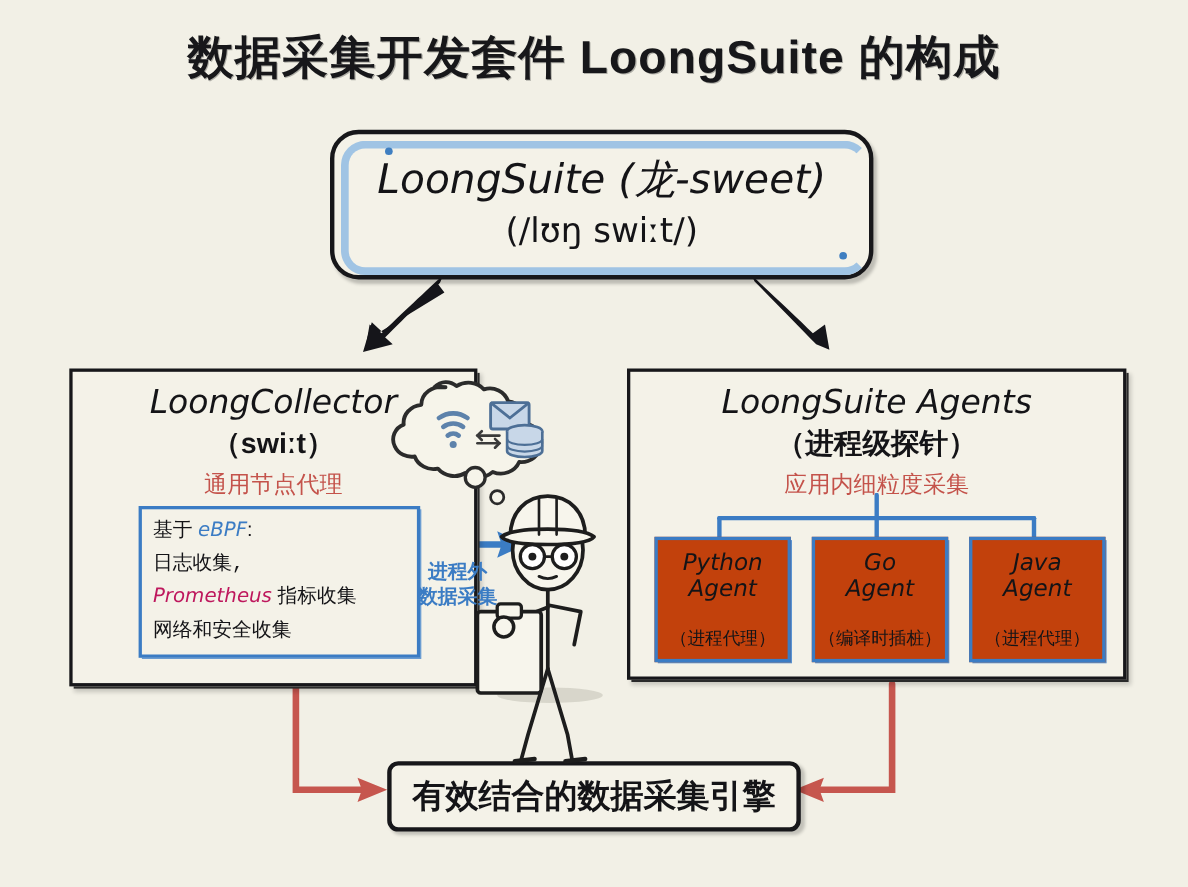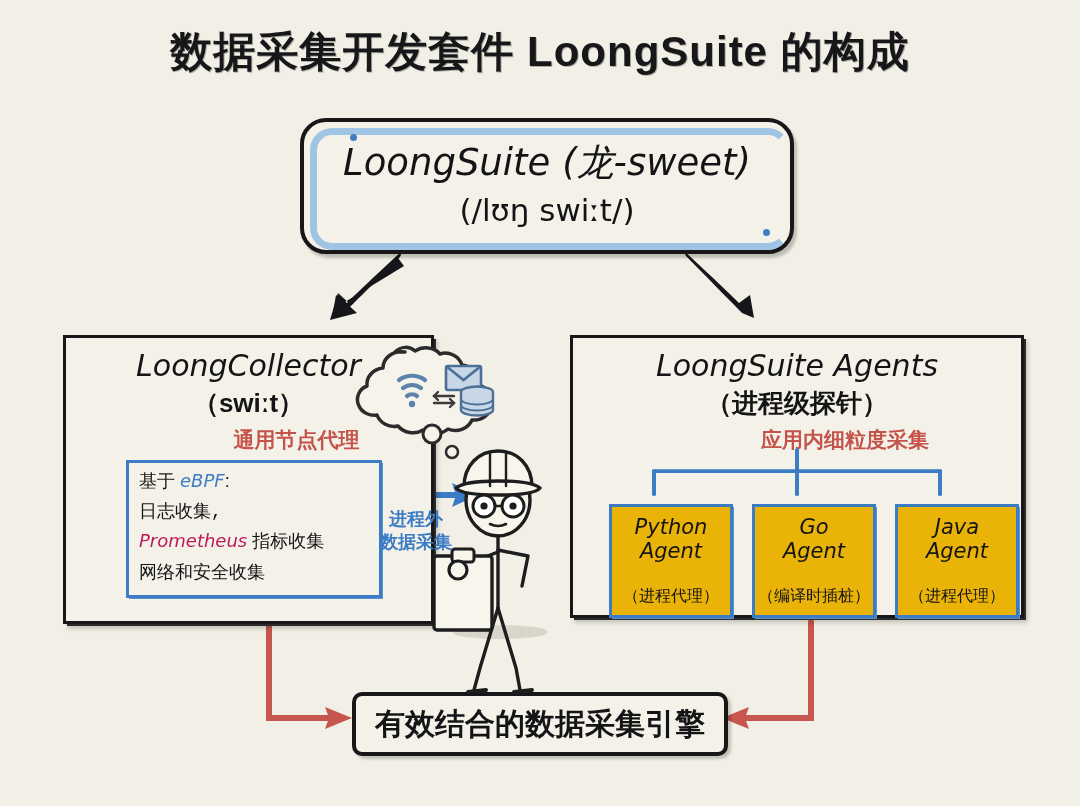--- a/index.html
+++ b/index.html
@@ -103,24 +103,23 @@
     font-family: "Liberation Sans", sans-serif;
     font-weight: bold;
     font-size: 26px;
     color: #141417;
   }
   .panel-tag {
     position: absolute;
     left: 0; width: 100%;
     text-align: center;
     font-family: "Liberation Sans", sans-serif;
-    font-weight: bold;
+    font-weight: normal;
     font-size: 21px;
     color: #c4534b;
-    padding-left: 48px;
   }
 
   #lc-title { top: 10px; }
   #lc-sub   { top: 48px; }
   #lc-tag   { top: 88px; }
 
   #ls-title { top: 10px; }
   #ls-sub   { top: 48px; text-align: center; }
   #ls-tag   { top: 88px; }
 
@@ -153,26 +152,25 @@
   .ebpf-serif-it {
     font-family: "DejaVu Sans", sans-serif;
     font-style: italic;
     color: #be185d;
   }
 
   
   #agent-tree { position: absolute; left: 0; top: 110px; width: 100%; height: 50px; }
   .agent-box {
     position: absolute;
-    top: 166px;
+    top: 150px;
     width: 118px; height: 108px;
     border: 3px solid #3b7cc4;
-    background: #eab308;
+    background: #c2410c;
     box-shadow: 2px 2px 0 -1px #5b93d0;
-    margin-left: 14px;
   }
   #agent-box-0 { left: 22px; }
   #agent-box-1 { left: 165px; }
   #agent-box-2 { left: 308px; }
   .agent-name {
     position: absolute;
     left: 0; width: 100%;
     text-align: center;
     font-family: "DejaVu Sans", sans-serif;
     font-style: italic;

